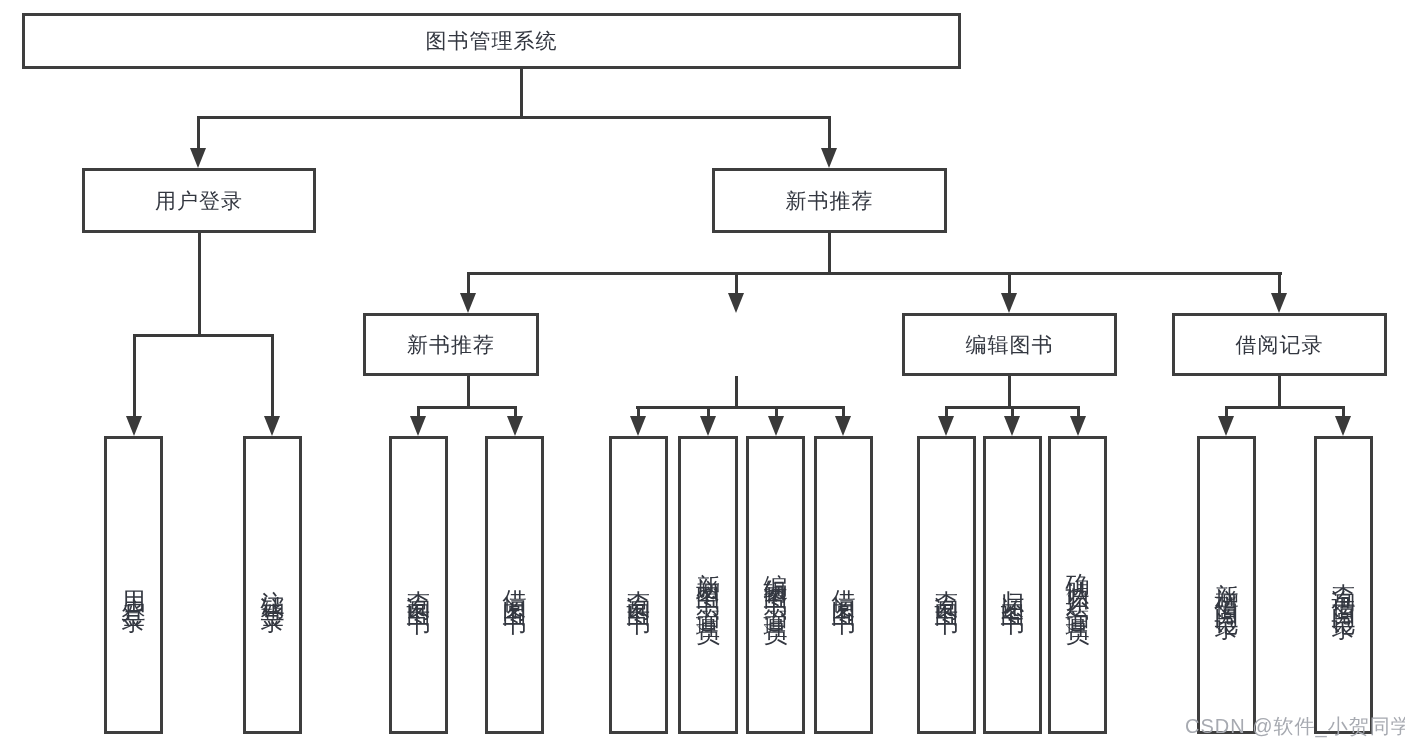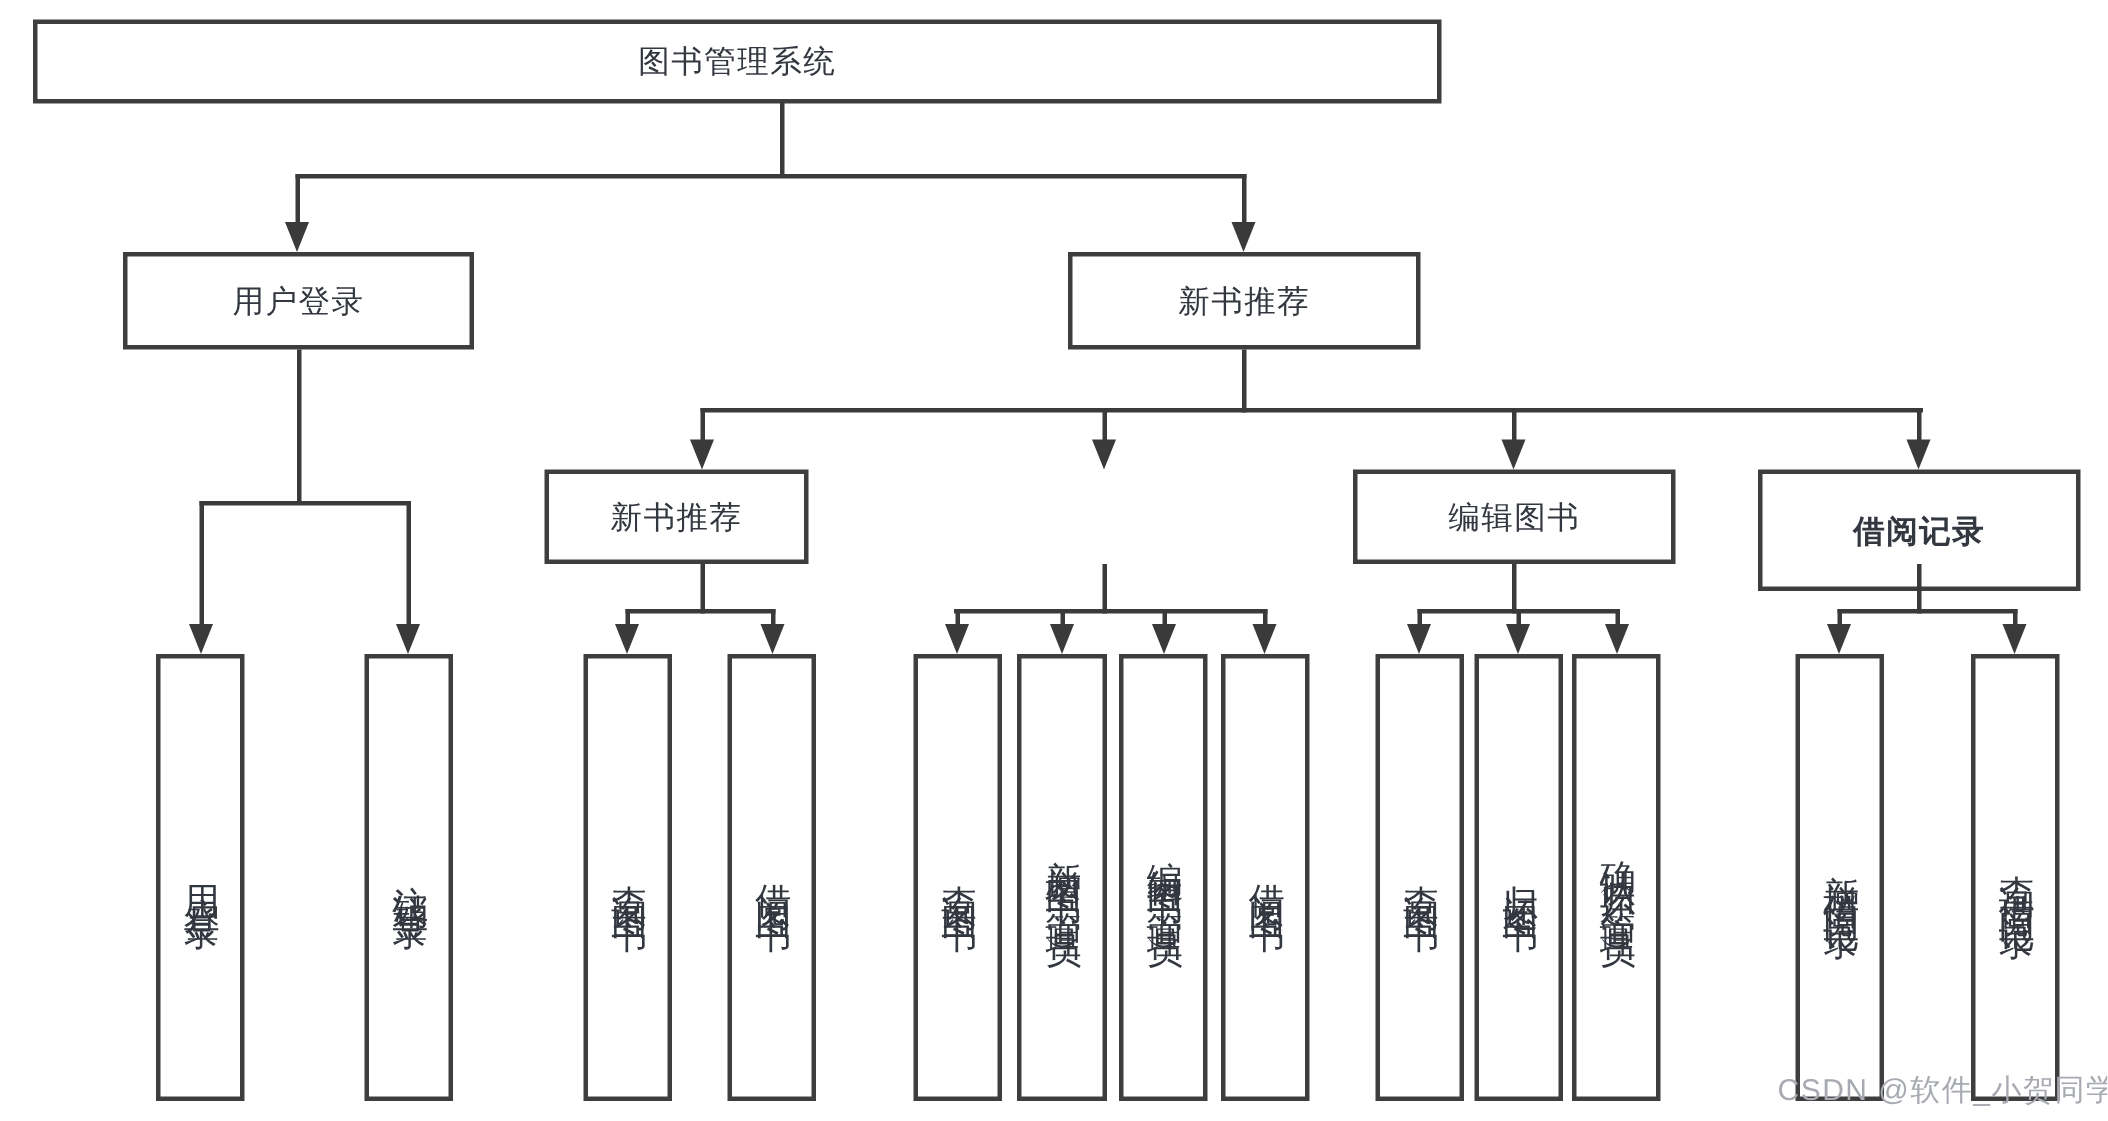--- a/index.html
+++ b/index.html
@@ -46,21 +46,21 @@
   <div class="node" style="left:712px;top:168px;width:235px;height:65px;">
     <span>新书推荐</span>
   </div>
 
   <div class="node" style="left:363px;top:313px;width:176px;height:63px;">
     <span>新书推荐</span>
   </div>
   <div class="node" style="left:902px;top:313px;width:215px;height:63px;">
     <span>编辑图书</span>
   </div>
-  <div class="node" style="left:1172px;top:313px;width:215px;height:81px;font-weight:bold;">
+  <div class="node" style="left:1172px;top:313px;width:215px;height:63px;">
     <span>借阅记录</span>
   </div>
 
   <div class="vnode" style="left:104px;top:436px;width:59px;height:298px;">
     <span>用户登录</span>
   </div>
   <div class="vnode" style="left:243px;top:436px;width:59px;height:298px;">
     <span>注销登录</span>
   </div>
   <div class="vnode" style="left:389px;top:436px;width:59px;height:298px;">

